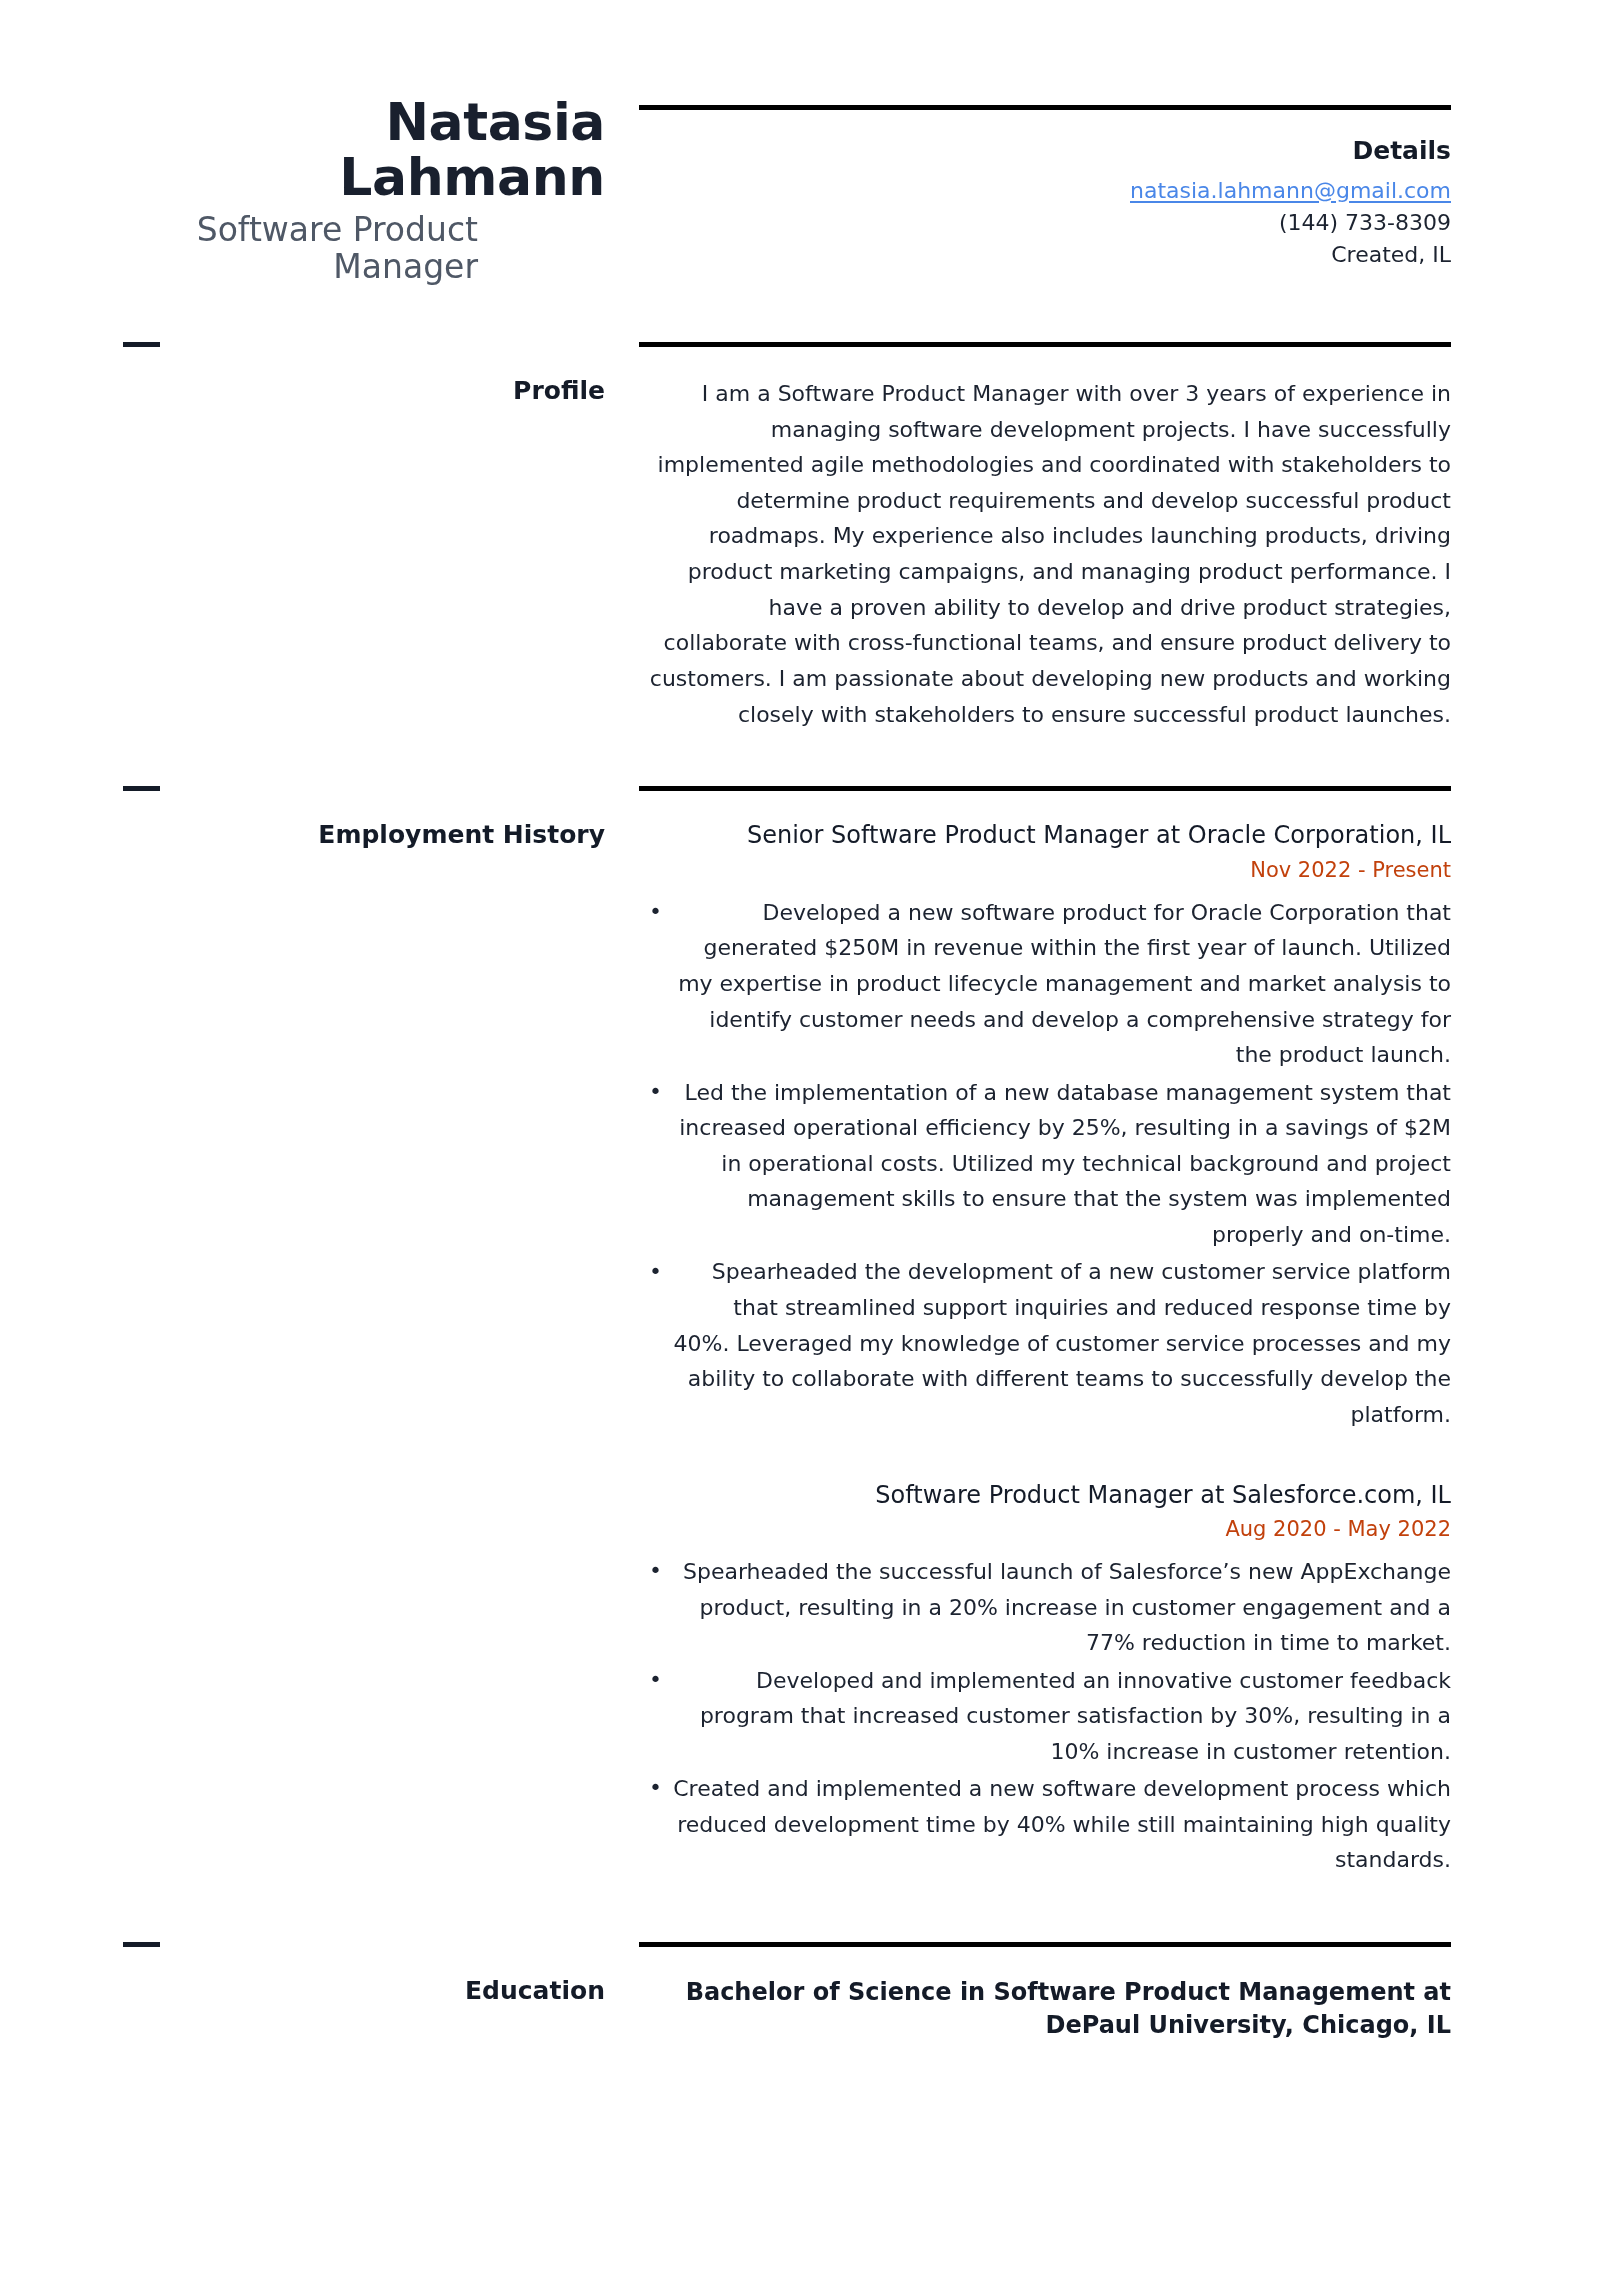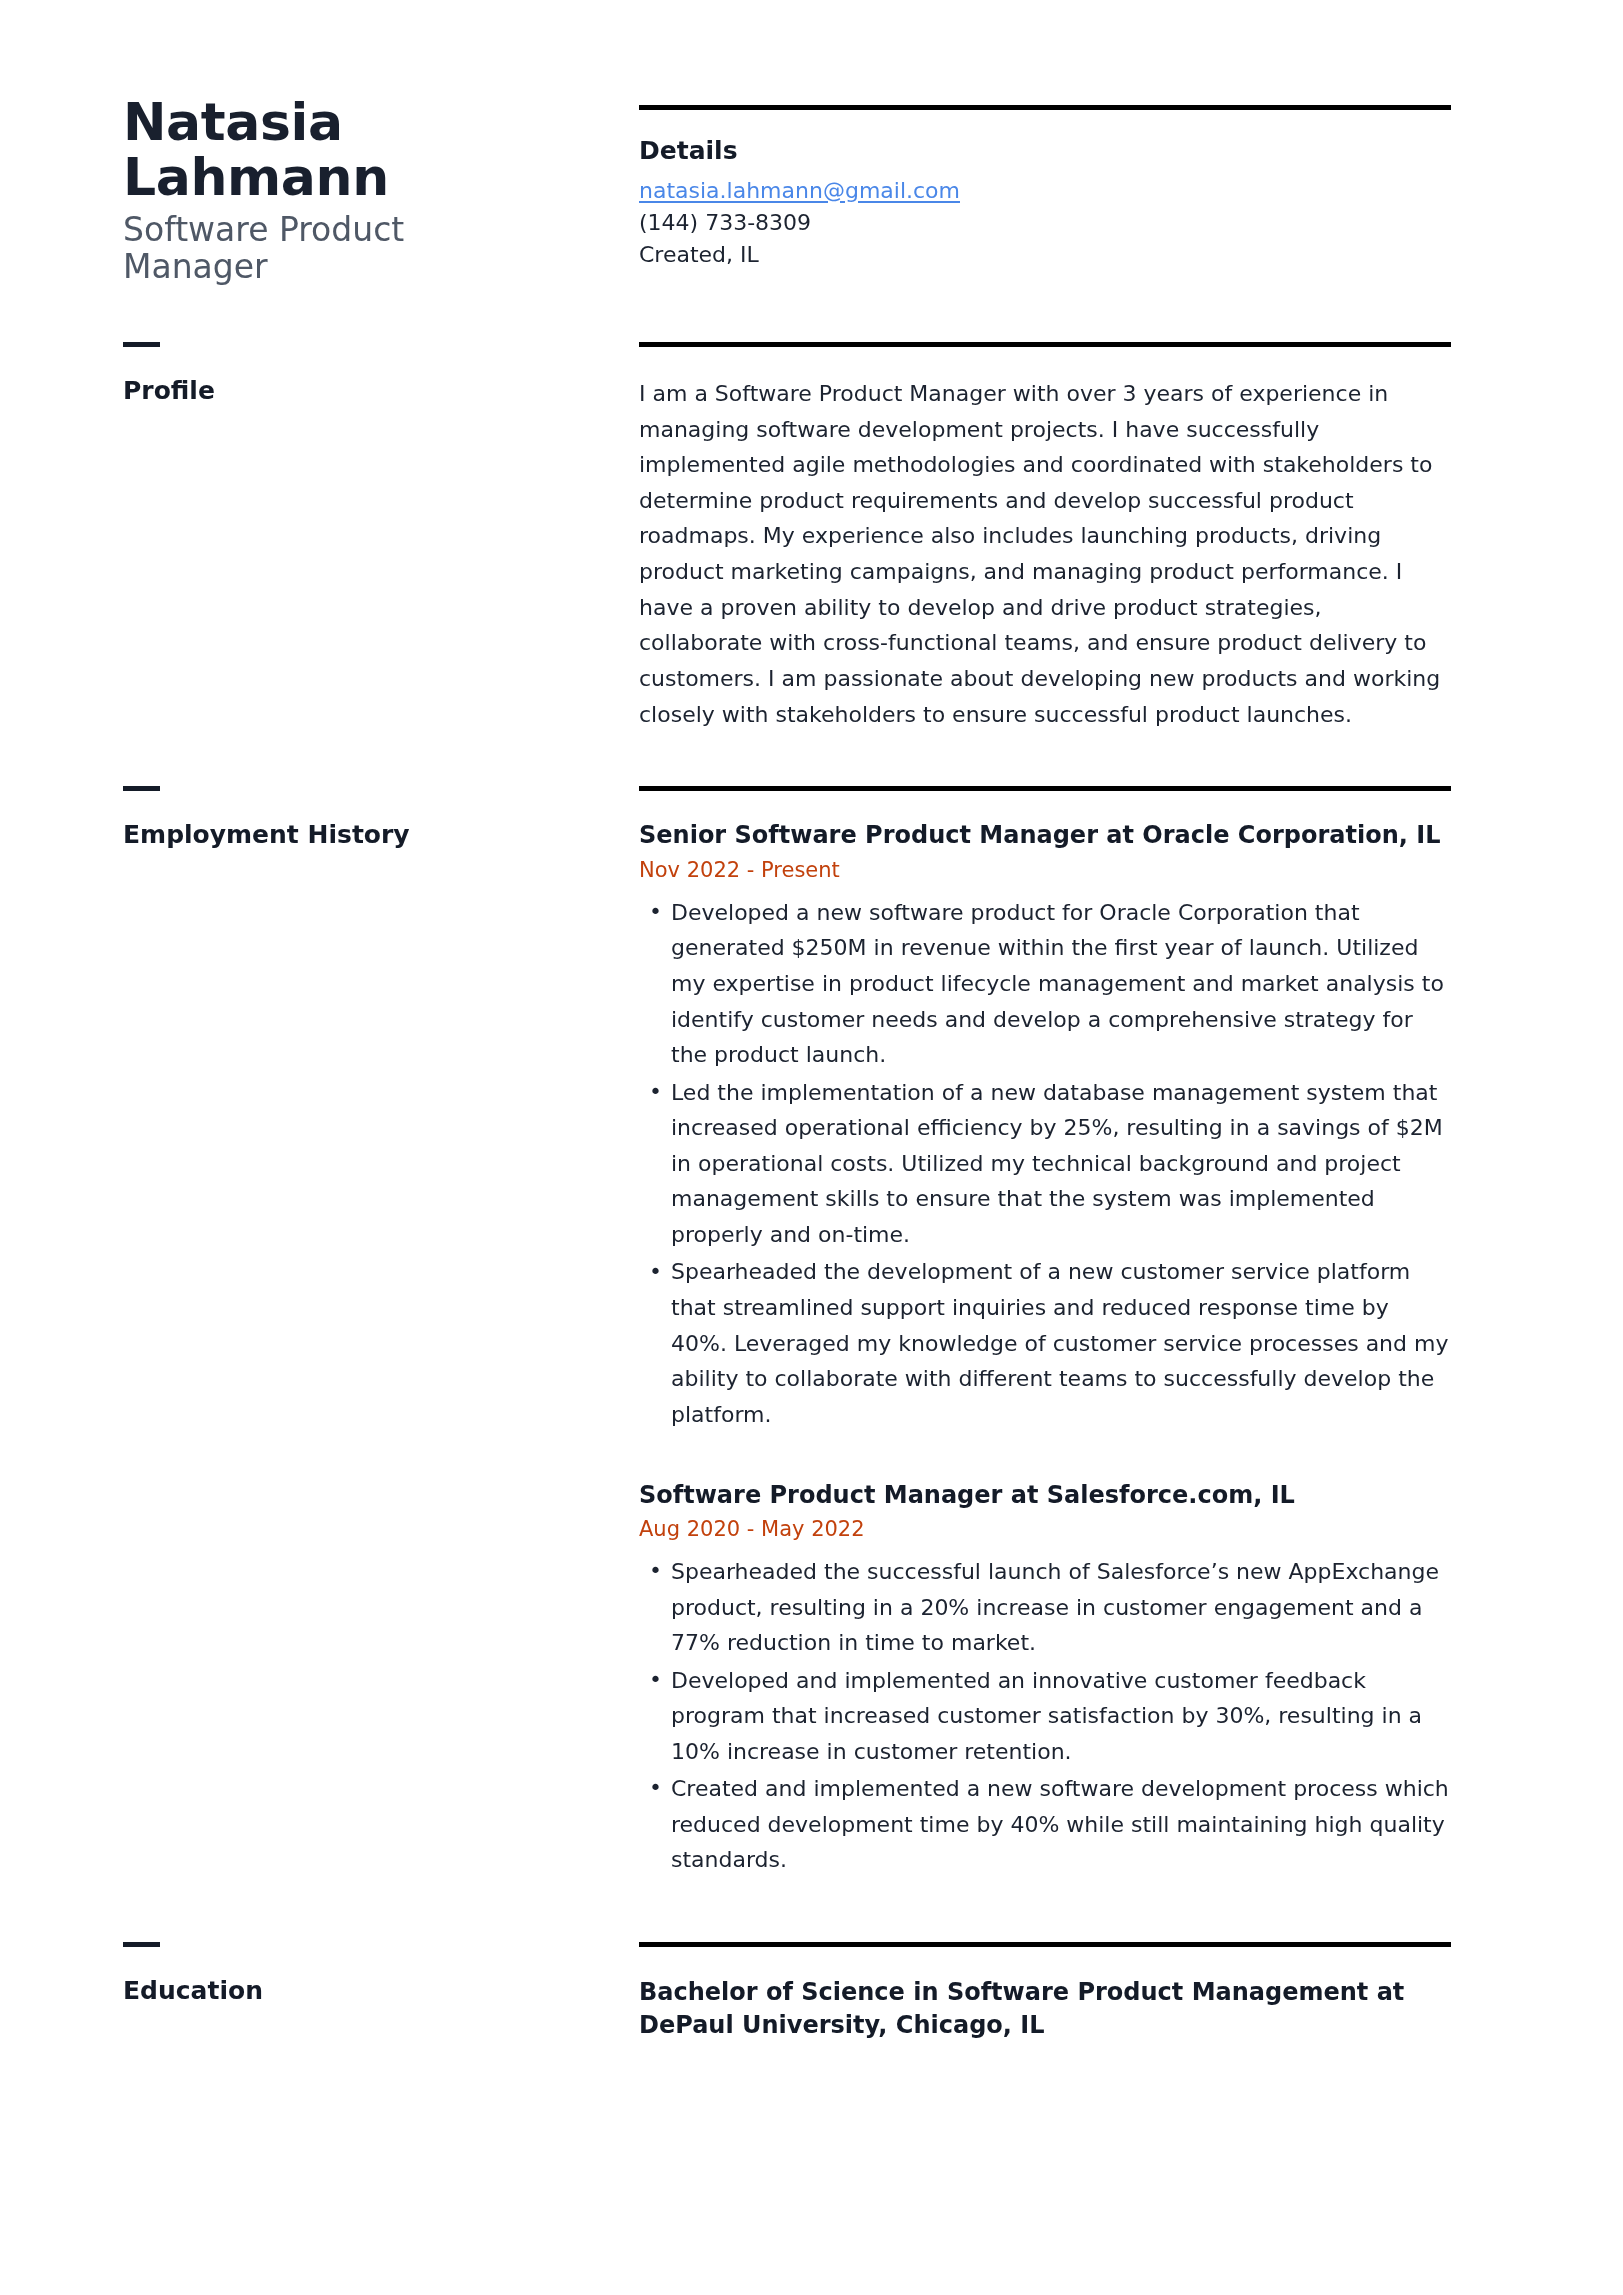--- a/index.html
+++ b/index.html
@@ -14,20 +14,21 @@
     font-family: "Liberation Sans", sans-serif;
     color: #1a2233;
     -webkit-font-smoothing: antialiased;
   }
   .page {
     position: relative;
     width: 1536px;
     min-height: 2295px;
     padding: 0;
     background: #ffffff;
+    text-align: right;
   }
 
   
   .header {
     display: flex;
     align-items: flex-start;
     padding: 95px 85px 0 123px;
   }
   .header-left {
     width: 516px;
@@ -124,21 +125,21 @@
     margin: 0;
     max-width: 854px;
   }
 
   
   .job { margin-bottom: 47px; }
   .job:last-child { margin-bottom: 10px; }
   .job-heading {
     font-family: "DejaVu Sans", sans-serif;
     font-size: 24px;
-    font-weight: 700;
+    font-weight: 400;
     color: #141b28;
     line-height: 1.3;
     margin: 0;
   }
   .job-date {
     font-family: "DejaVu Sans", sans-serif;
     font-size: 21px;
     color: #c2410c;
     line-height: 1.5;
     margin: 3.4px 0 8.5px 0;

